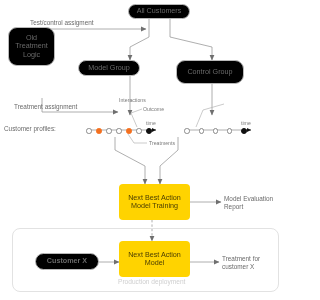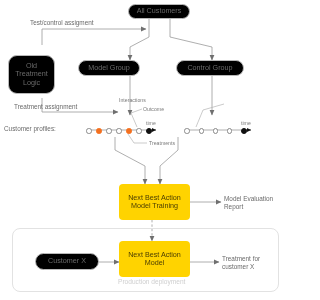--- a/index.html
+++ b/index.html
@@ -71,35 +71,35 @@
 
       <path d="M190,262 L219,262" marker-end="url(#ah)"></path>
     </g>
   </svg>
 
   <div class="dashbox" style="left:12px;top:228px;width:265px;height:62px;"></div>
   <div class="footer" style="left:118px;top:278px;">Production deployment</div>
 
   <div class="node rbox" style="left:128px;top:4px;width:62px;height:15px;">All Customers</div>
 
-  <div class="node rbox" style="left:8px;top:55px;width:47px;height:39px;white-space:pre-line;">Old
+  <div class="node rbox" style="left:8px;top:27px;width:47px;height:39px;white-space:pre-line;">Old
 Treatment
 Logic</div>
 
   <div class="node rbox" style="left:78px;top:60px;width:62px;height:16px;">Model Group</div>
 
-  <div class="node rbox" style="left:176px;top:60px;width:68px;height:16px;">Control Group</div>
+  <div class="node rbox" style="left:176px;top:60px;width:68px;height:24px;">Control Group</div>
 
   <div class="node ybox" style="left:119px;top:184px;width:71px;height:36px;white-space:pre-line;">Next Best Action
 Model Training</div>
 
   <div class="node ybox" style="left:119px;top:241px;width:71px;height:36px;white-space:pre-line;">Next Best Action
 Model</div>
 
-  <div class="node rbox" style="left:35px;top:253px;width:64px;height:17px;">Customer X</div>
+  <div class="node rbox" style="left:35px;top:253px;width:64px;height:17px;font-weight:bold;">Customer X</div>
 
   <div class="plabel" style="left:30px;top:19px;">Test/control assigment</div>
 
   <div class="plabel" style="left:14px;top:103px;">Treatment assignment</div>
 
   <div class="plabel" style="left:4px;top:125px;">Customer profiles:</div>
 
   <div class="plabel tiny" style="left:119px;top:97px;">Interactions</div>
 
   <div class="plabel tiny" style="left:143px;top:106px;">Outcome</div>

